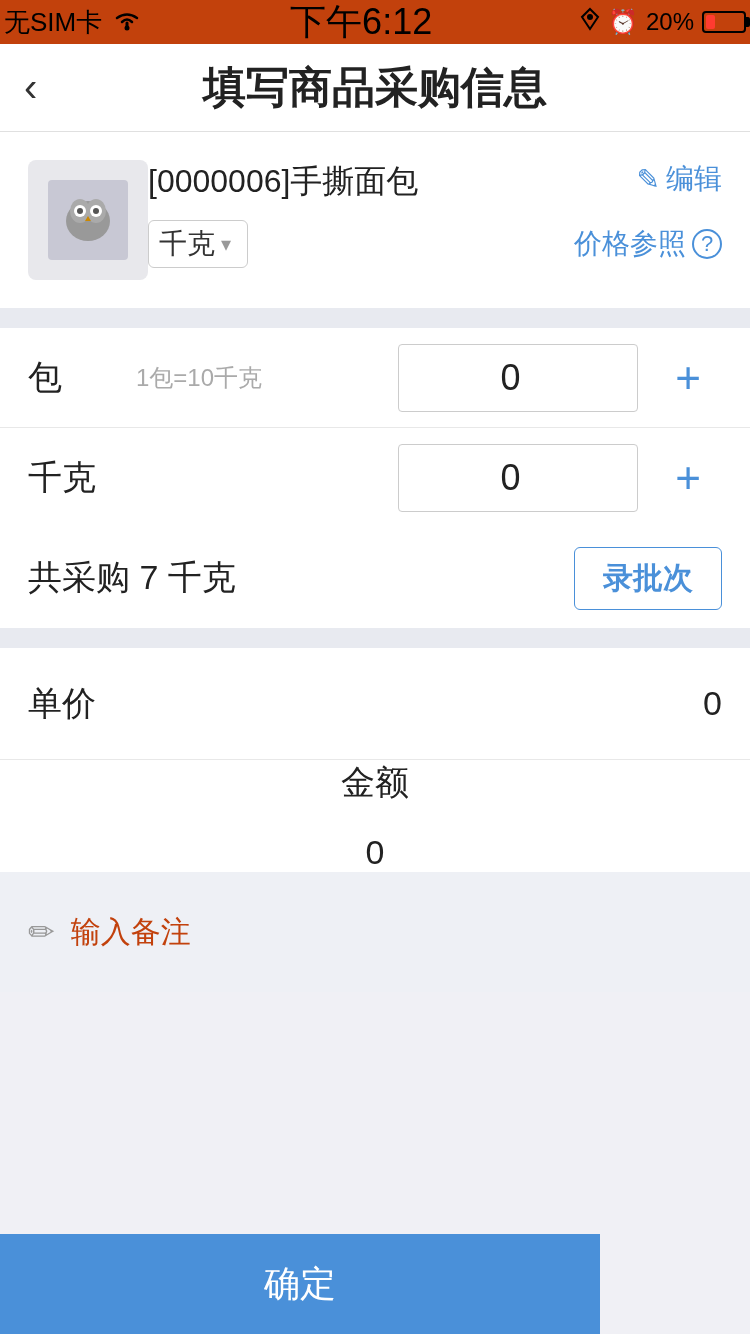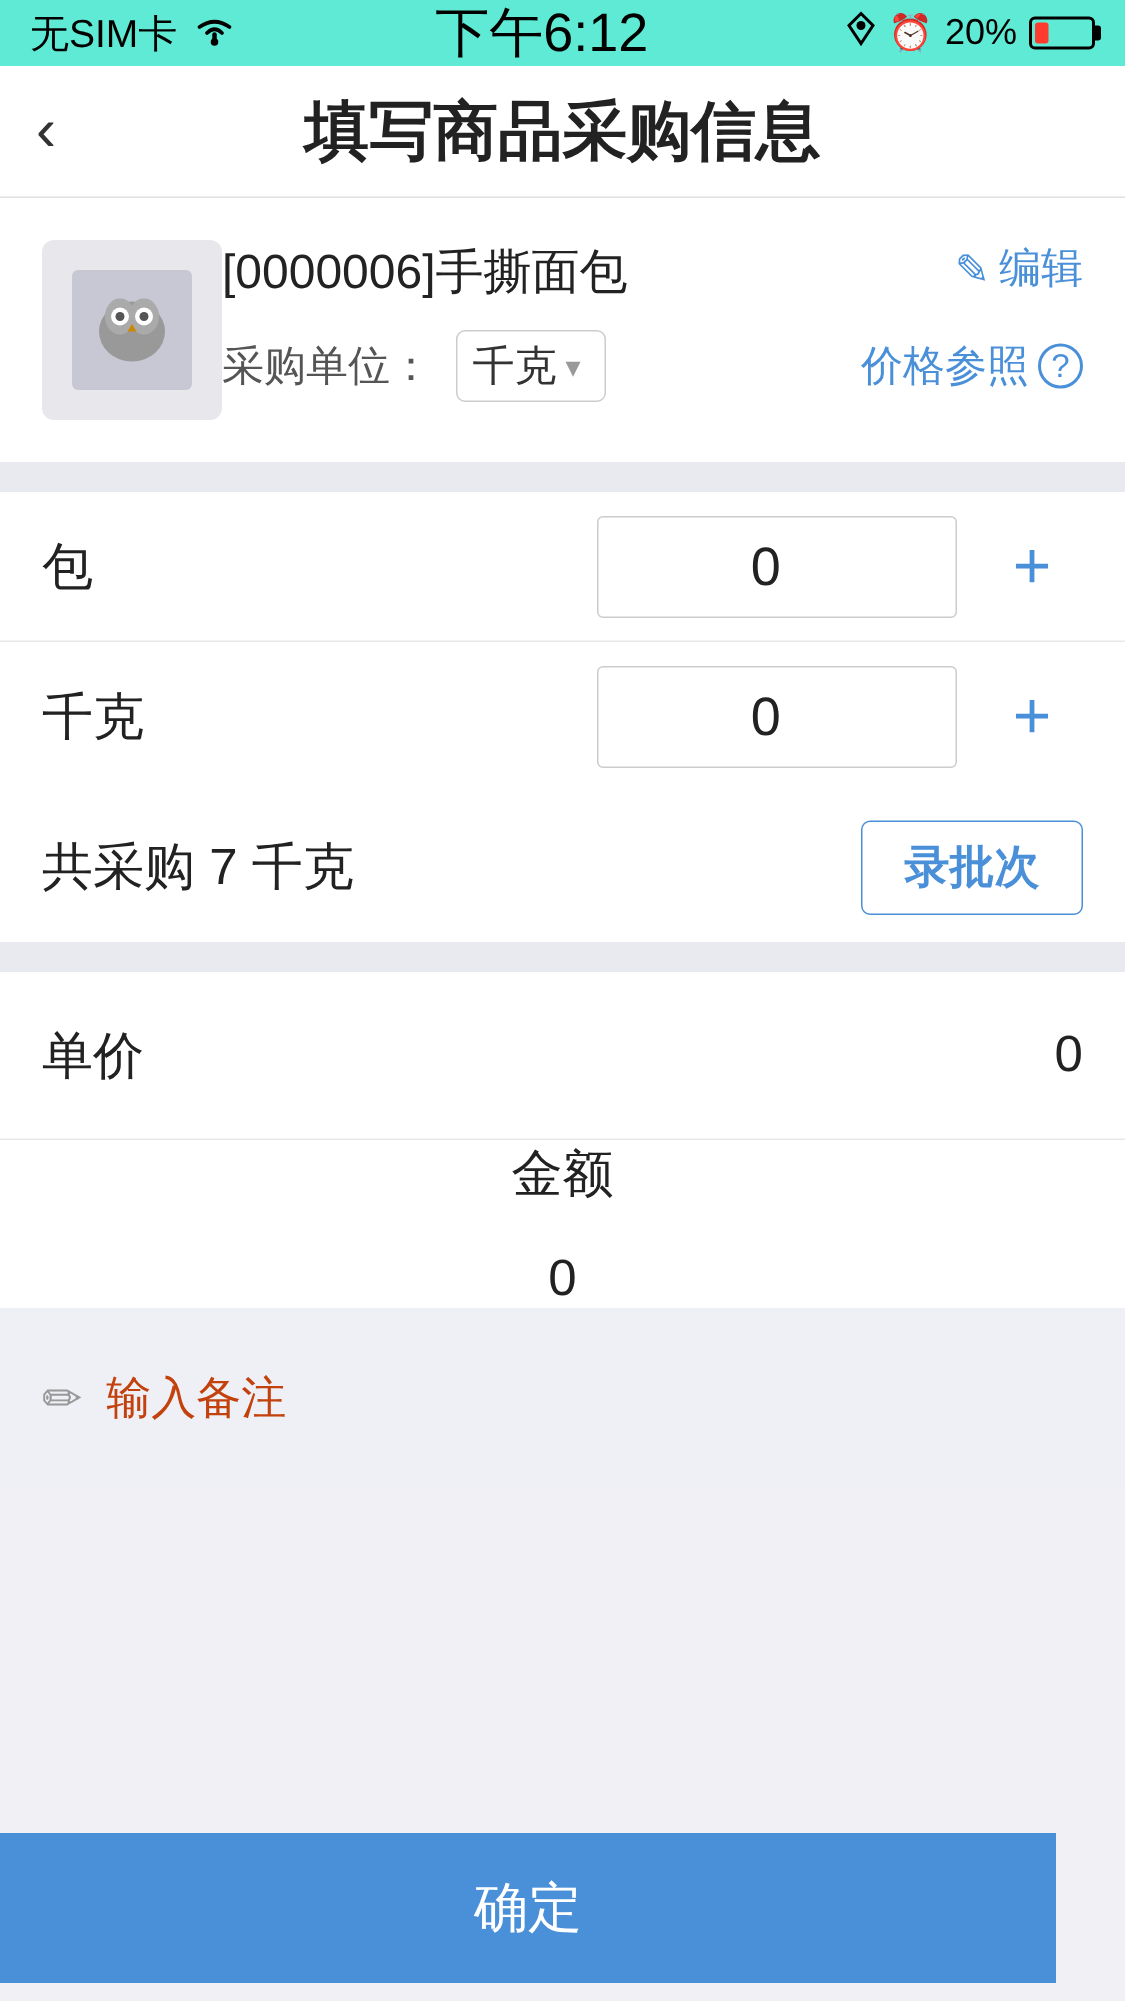--- a/index.html
+++ b/index.html
@@ -9,25 +9,25 @@
       min-height: 1334px;
       font-family: -apple-system, "PingFang SC", "Helvetica Neue", sans-serif;
       background: #f0f0f5;
       font-size: 32px;
       position: relative;
     }
 
     
     .status-bar {
       height: 44px;
-      background: #5eead4;
+      background: #c2410c;
       display: flex;
       align-items: center;
       justify-content: space-between;
-      padding: 0 20px;
+      padding: 0 4px;
       font-size: 26px;
       color: #000;
     }
     .status-left { display: flex; align-items: center; gap: 10px; }
     .status-center { font-size: 36px; font-weight: 500; }
     .status-right { display: flex; align-items: center; gap: 8px; font-size: 24px; }
     .battery-icon {
       width: 44px; height: 22px;
       border: 2px solid #000;
       border-radius: 4px;
@@ -281,23 +281,23 @@
     }
 
     
     .content-area {
       min-height: calc(1334px - 44px - 88px - 100px);
     }
 
     
     .confirm-btn {
       position: fixed;
-      bottom: 12px;
+      bottom: 0;
       left: 0;
-      width: 704px;
+      width: 600px;
       height: 100px;
       background: #4a90d9;
       color: #fff;
       font-size: 36px;
       border: none;
       cursor: pointer;
       display: flex;
       align-items: center;
       justify-content: center;
     }
@@ -369,21 +369,20 @@
             <polygon points="35,35 32,40 38,40" fill="#cc8800"></polygon>
           </svg>
         </span>
       </div>
     </div>
     <div class="product-info">
       <div class="product-name">
         <span>[0000006]</span><span>手撕面包</span>
       </div>
       <div class="product-meta">
-        <span class="unit-label">采购单位：</span>
         <div class="unit-dropdown">
           <span>千克</span>
           <span class="unit-arrow">▾</span>
         </div>
         <div class="price-ref">
           <span>价格参照</span>
           <span class="info-circle">?</span>
         </div>
       </div>
     </div>
@@ -391,20 +390,21 @@
       <span>✎</span>
       <span>编辑</span>
     </div>
   </div>
 
   <div class="section-divider"></div>
 
   <div class="input-section">
     <div class="input-row">
       <span class="input-label">包</span>
+      <span class="input-sublabel">1包=10千克</span>
       <div class="input-field-wrap">
         <input type="number" class="qty-input" value="0" style="">
         <button class="plus-btn">+</button>
       </div>
     </div>
     <div class="input-row">
       <span class="input-label">千克</span>
       <div class="input-field-wrap">
         <input type="number" class="qty-input" value="0" style="">
         <button class="plus-btn">+</button>

